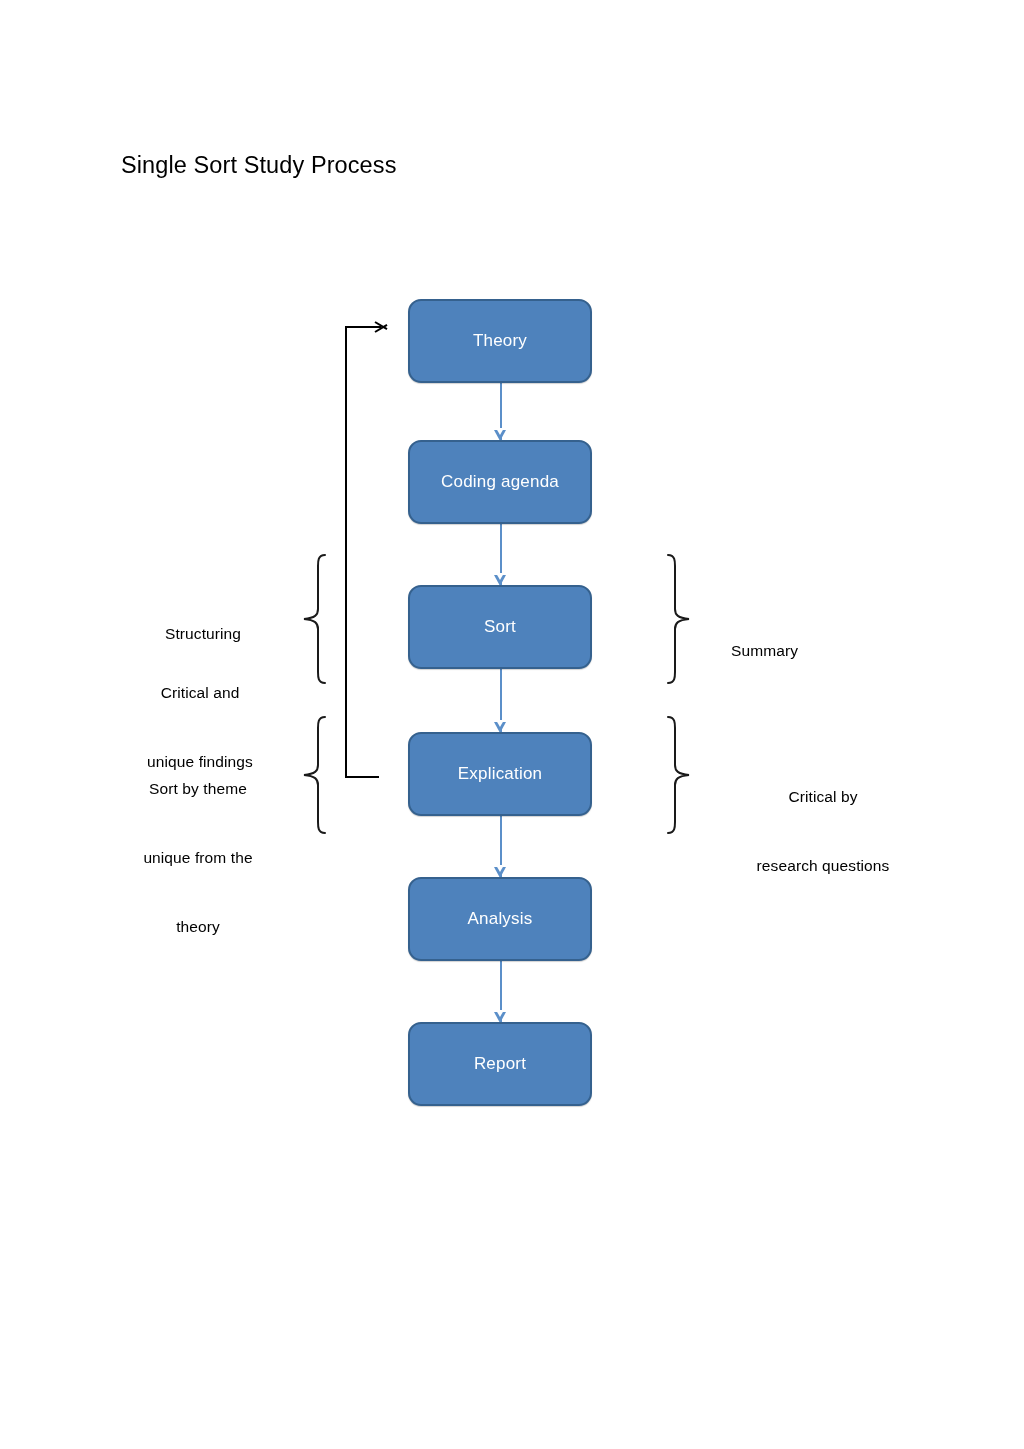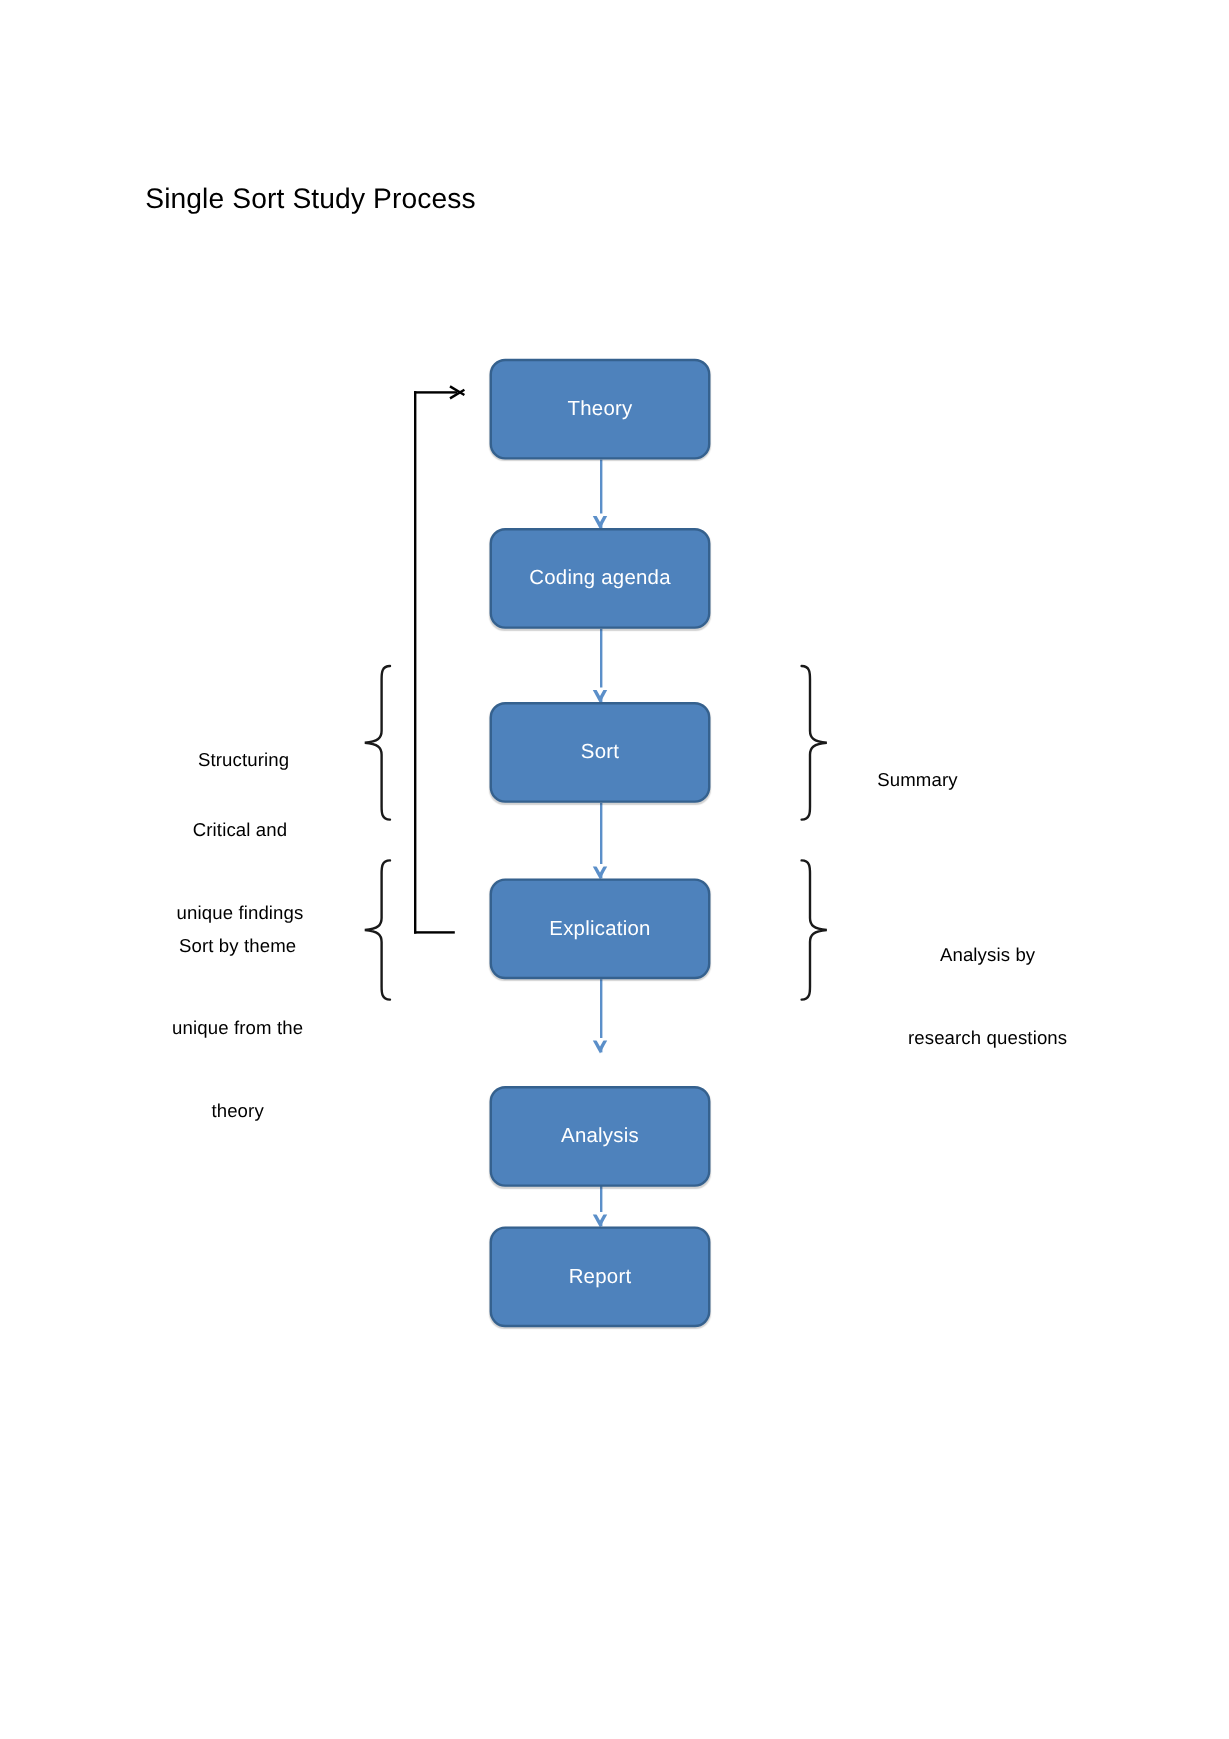--- a/index.html
+++ b/index.html
@@ -60,21 +60,21 @@
     color: #FFFFFF;
     font-size: 17px;
     line-height: 20px;
     letter-spacing: 0.2px;
     text-align: center;
   }
   #box-theory      { top: 299px; }
   #box-coding      { top: 440px; }
   #box-data        { top: 585px; }
   #box-information { top: 732px; }
-  #box-analysis    { top: 877px; margin-top: 28px; }
+  #box-analysis    { top: 877px; }
   #box-report      { top: 1022px; }
 
   
   .connector {
     position: absolute;
     left: 494px;
     width: 13px;
   }
   .connector .stem {
     position: absolute;
@@ -318,17 +318,17 @@
     <span class="ln">unique from the</span>
     <span class="ln">theory</span>
   </div>
 
   <div class="annot" id="annot-summary">
     <span class="ln">Summary</span>
   </div>
 
 
   <div class="annot" id="annot-structure-by">
-    <span class="ln">Analysis by</span>
+    <span class="ln">Critical by</span>
     <span class="ln">research questions</span>
   </div>
 
 </div>
 
 </body></html>

